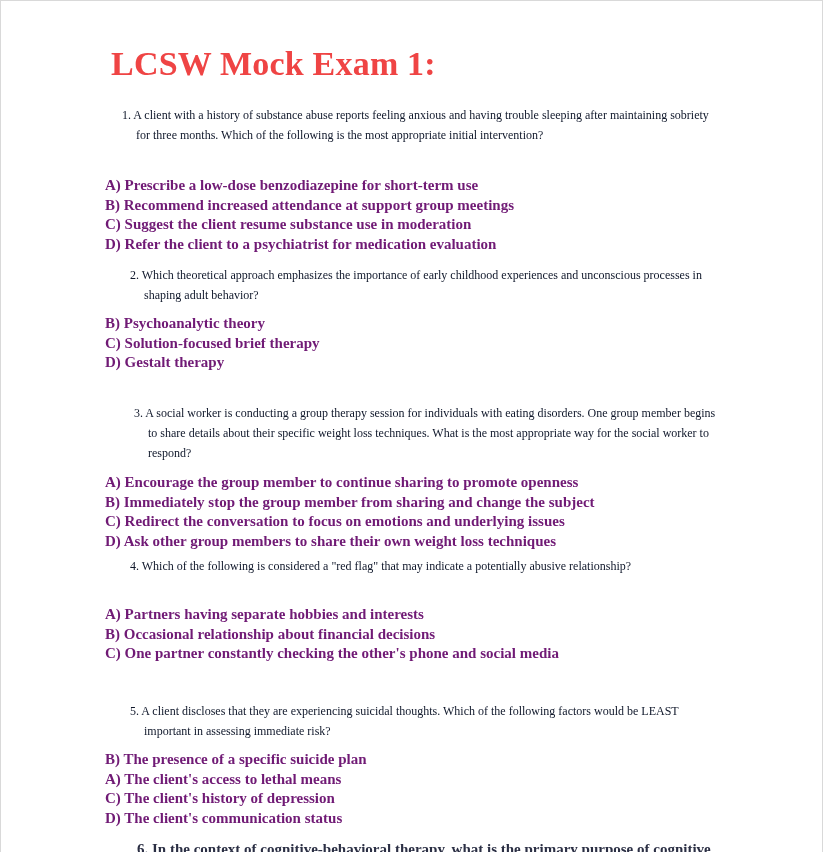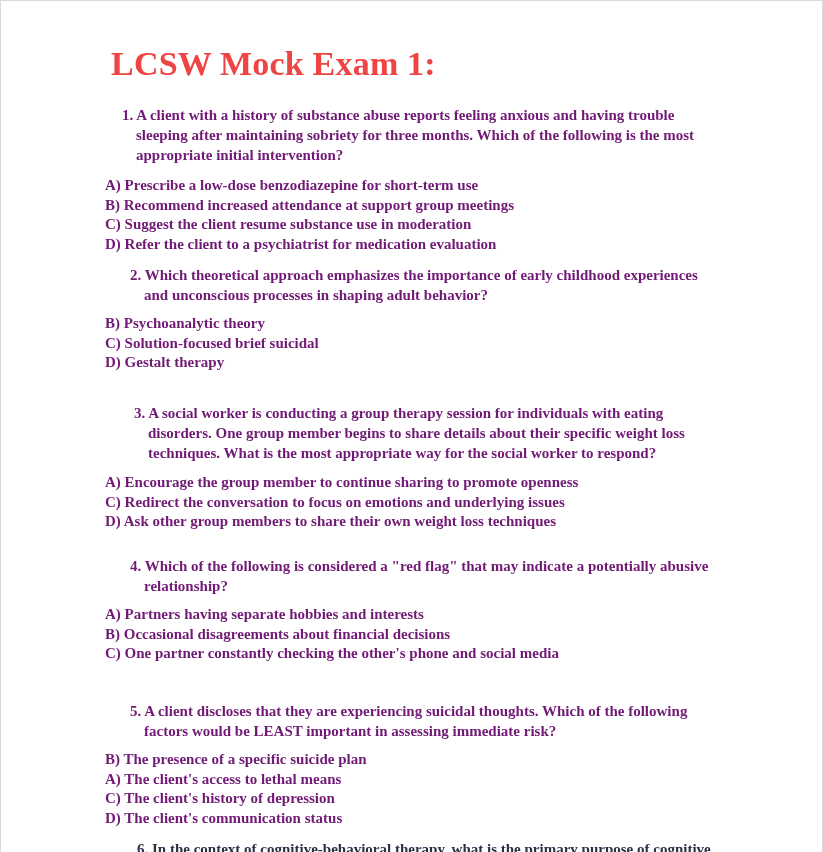--- a/index.html
+++ b/index.html
@@ -55,23 +55,23 @@
 
   .qa-block {
     position: absolute;
     left: 0;
     width: 820px;
     box-sizing: border-box;
   }
 
   .question {
     font-family: "Liberation Serif", "DejaVu Serif", serif;
-    font-size: 15px;
-    font-weight: bold;
-    color: #701a75;
+    font-size: 12px;
+    font-weight: normal;
+    color: #0f172a;
     line-height: 20px;
     margin: 0;
     padding: 0;
     text-indent: -14px;
     padding-right: 102px;
   }
 
   .answers {
     list-style: none;
     margin: 0;
@@ -118,39 +118,40 @@
       <li>B) Recommend increased attendance at support group meetings</li>
       <li>C) Suggest the client resume substance use in moderation</li>
       <li>D) Refer the client to a psychiatrist for medication evaluation</li>
     </ul>
 
     <div class="qa-block" style="top:264px;">
       <p class="question" style="margin-left:143px;">2. Which theoretical approach emphasizes the importance of early childhood experiences and unconscious processes in shaping adult behavior?</p>
     </div>
     <ul class="answers" style="top:313px;">
       <li>B) Psychoanalytic theory</li>
-      <li>C) Solution-focused brief suicidal</li>
+      <li>C) Solution-focused brief therapy</li>
       <li>D) Gestalt therapy</li>
     </ul>
 
     <div class="qa-block" style="top:402px;">
       <p class="question" style="margin-left:147px;">3. A social worker is conducting a group therapy session for individuals with eating disorders. One group member begins to share details about their specific weight loss techniques. What is the most appropriate way for the social worker to respond?</p>
     </div>
     <ul class="answers" style="top:472px;">
       <li>A) Encourage the group member to continue sharing to promote openness</li>
+      <li>B) Immediately stop the group member from sharing and change the subject</li>
       <li>C) Redirect the conversation to focus on emotions and underlying issues</li>
       <li>D) Ask other group members to share their own weight loss techniques</li>
     </ul>
 
     <div class="qa-block" style="top:555px;">
       <p class="question" style="margin-left:143px;">4. Which of the following is considered a "red flag" that may indicate a potentially abusive relationship?</p>
     </div>
     <ul class="answers" style="top:604px;">
       <li>A) Partners having separate hobbies and interests</li>
-      <li>B) Occasional disagreements about financial decisions</li>
+      <li>B) Occasional relationship about financial decisions</li>
       <li>C) One partner constantly checking the other's phone and social media</li>
     </ul>
 
     <div class="qa-block" style="top:700px;">
       <p class="question" style="margin-left:143px;">5. A client discloses that they are experiencing suicidal thoughts. Which of the following factors would be LEAST important in assessing immediate risk?</p>
     </div>
     <ul class="answers" style="top:749px;">
       <li>B) The presence of a specific suicide plan</li>
       <li>A) The client's access to lethal means</li>
       <li>C) The client's history of depression</li>

